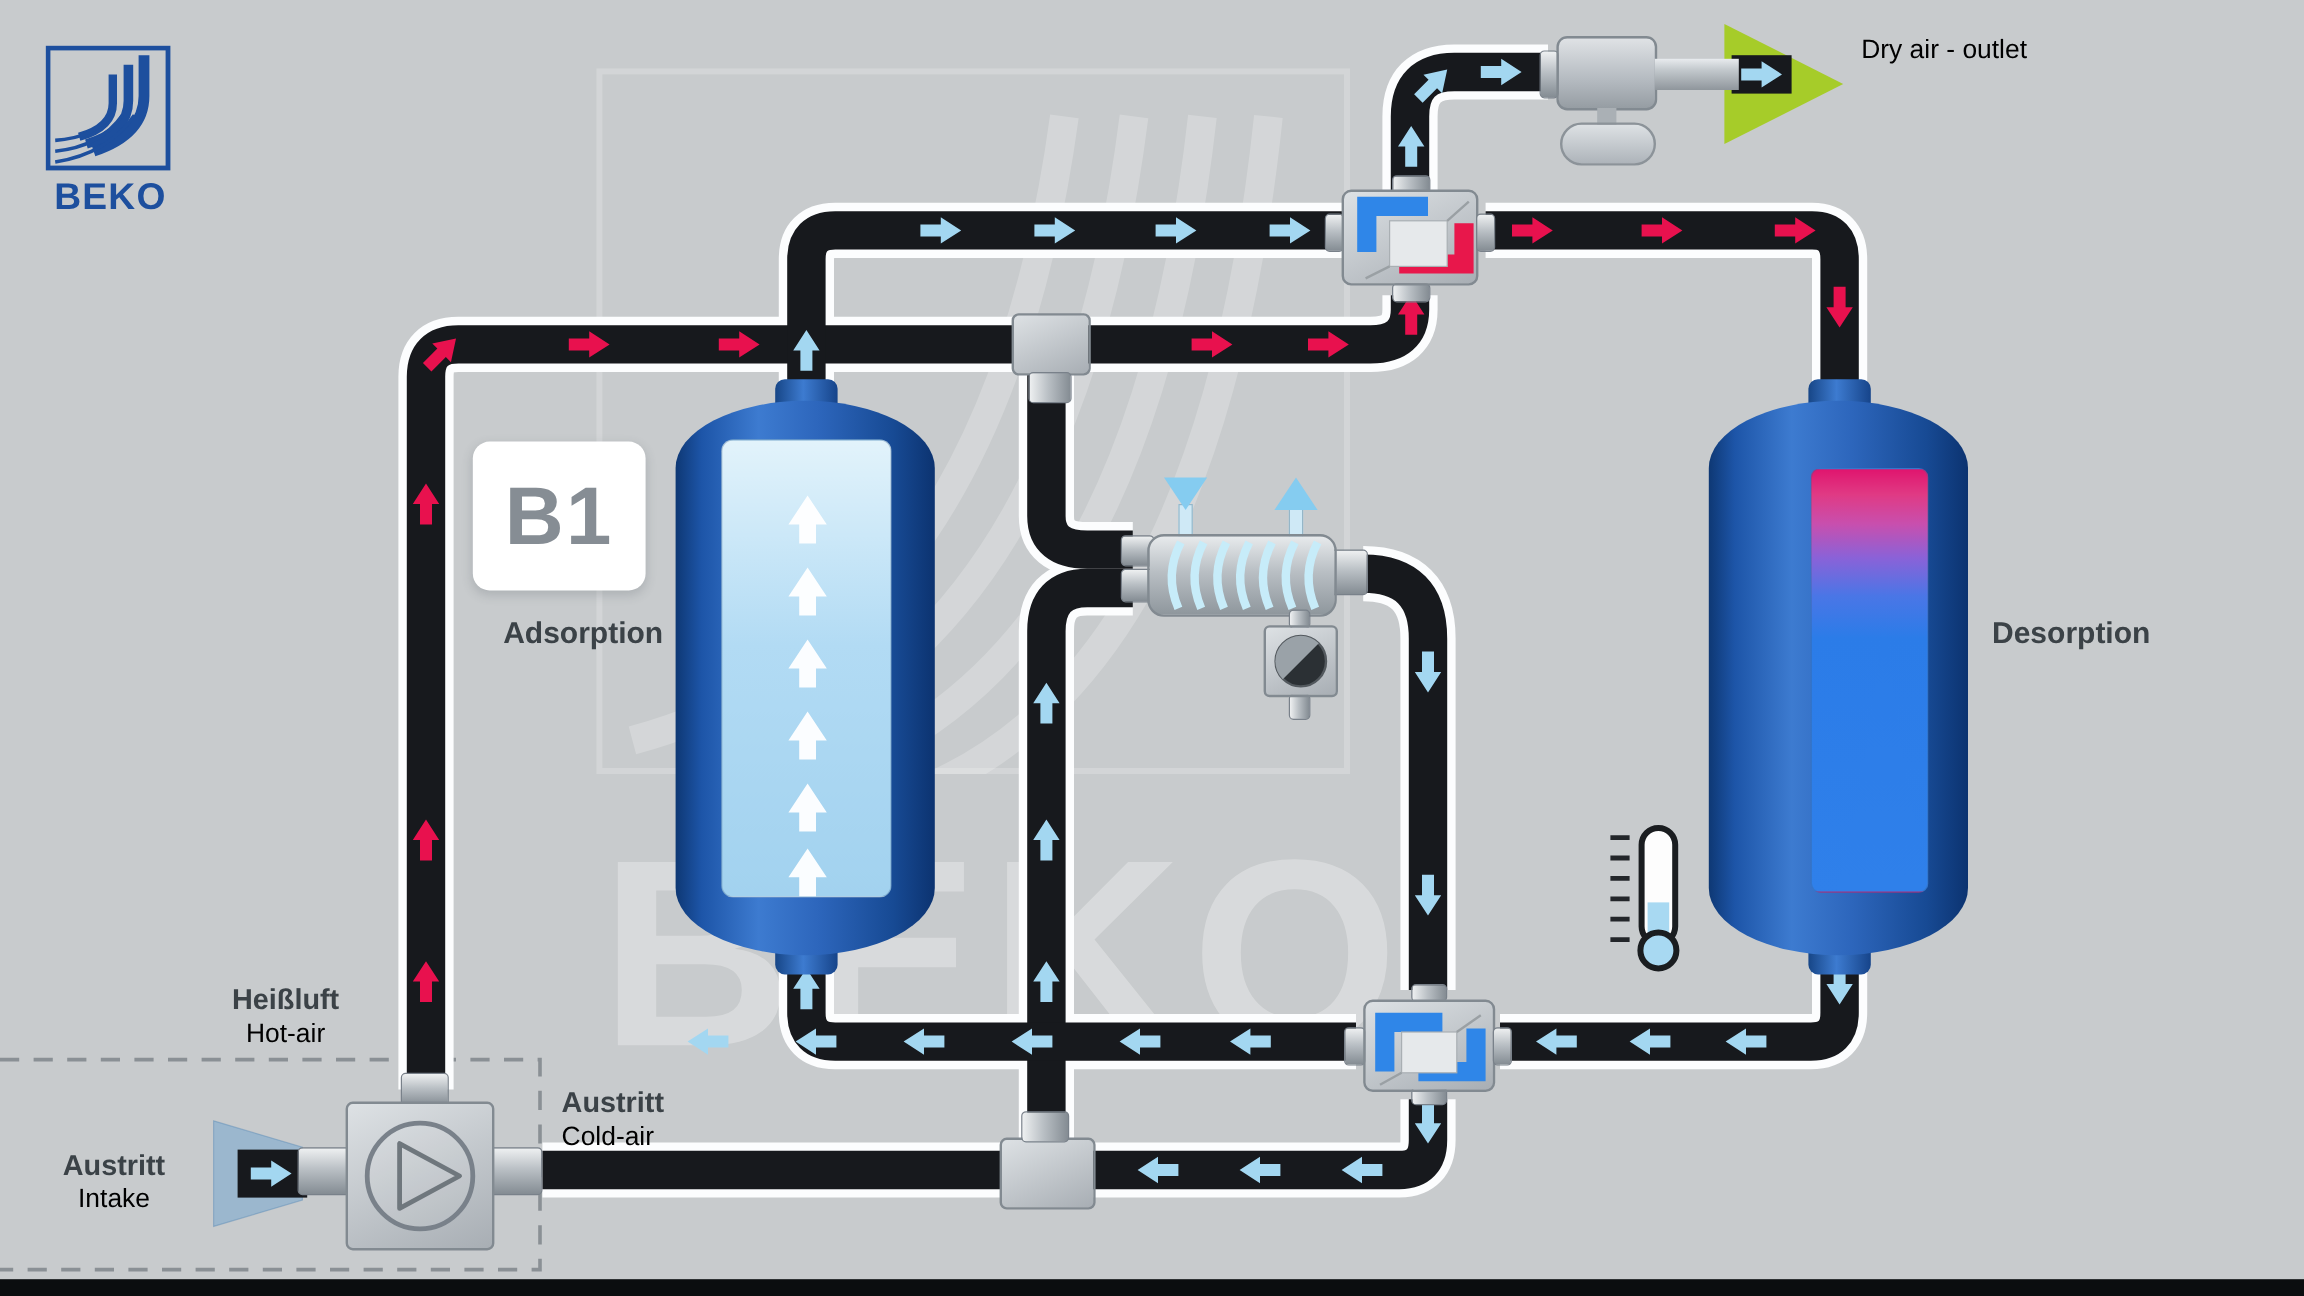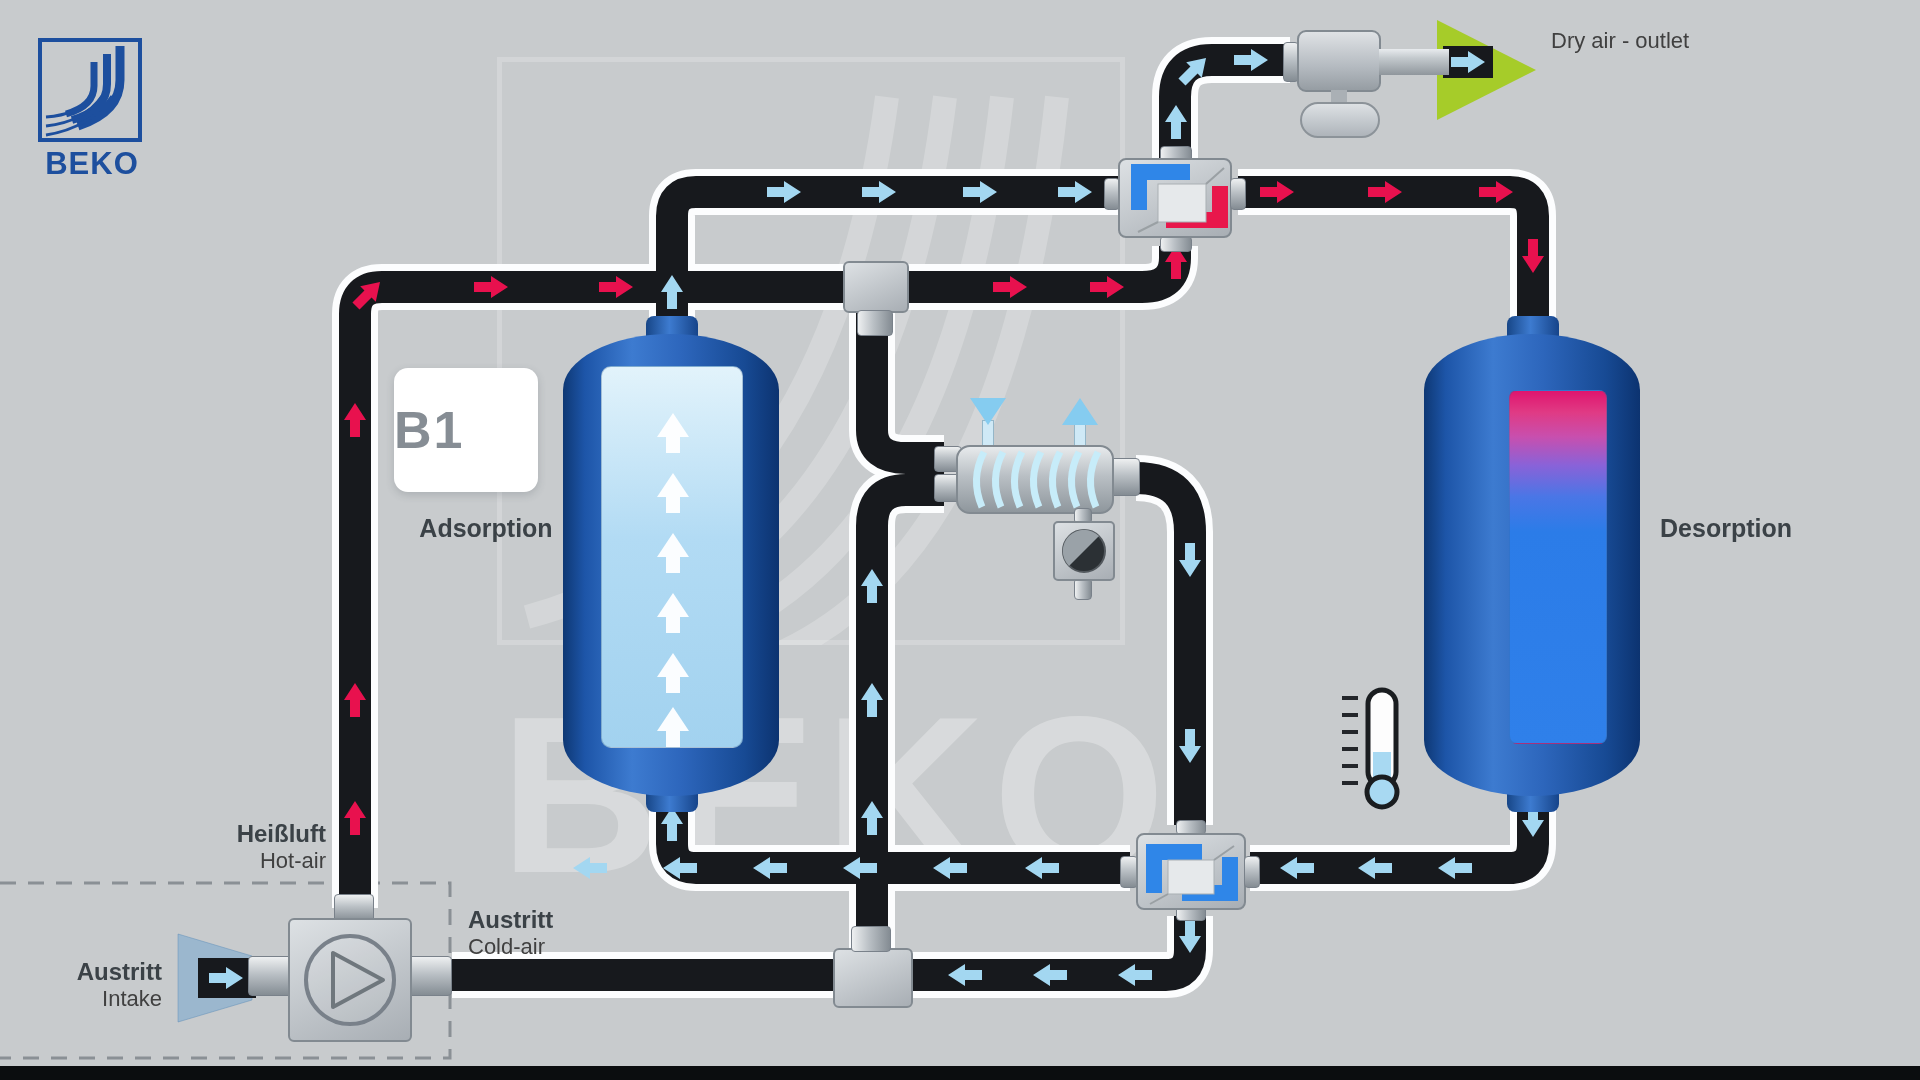--- a/index.html
+++ b/index.html
@@ -1,23 +1,23 @@
 <!DOCTYPE html>
 <html><head>
 <meta charset="utf-8">
 <style>
   html,body{margin:0;padding:0;background:#c8cbcd;font-family:"Liberation Sans",sans-serif;}
   #stage{position:relative;width:1920px;height:1080px;background:#c8cbcd;overflow:hidden;}
   .abs{position:absolute;}
   .lbl{position:absolute;line-height:1.15;}
   .lbl .b{font-weight:bold;font-size:24px;color:#3b4247;display:block;}
-  .lbl .s{font-size:22px;color:#404040;display:block;}
-  .t-right{text-align:right;}
+  .lbl .s{font-size:22px;color:#000000;display:block;}
+  .t-right{text-align:center;}
   .card{position:absolute;background:#ffffff;border-radius:14px;box-shadow:0 3px 9px rgba(60,70,80,.20);
-        display:flex;align-items:center;justify-content:flex-start;font-weight:bold;font-size:52px;color:#868d94;letter-spacing:2px;}
+        display:flex;align-items:center;justify-content:center;font-weight:bold;font-size:68px;color:#868d94;letter-spacing:2px;}
   .proc{position:absolute;font-weight:bold;font-size:25px;color:#3b4247;text-align:center;}
   .col{position:absolute;background:linear-gradient(180deg,#eef0f1,#bac0c5 45%,#848c93);border:1px solid #79818a;border-radius:4px;box-sizing:border-box;}
   .colv{background:linear-gradient(90deg,#eef0f1,#bac0c5 45%,#848c93);}
   .box{position:absolute;background:linear-gradient(155deg,#dde1e4,#a8aeb4);border:2px solid #828a91;border-radius:8px;box-sizing:border-box;}
   .neck{position:absolute;background:linear-gradient(90deg,#174687,#3d7bd0 45%,#16448a);}
   .vessel{position:absolute;width:216px;height:462px;border-radius:108px/56px;
           background:linear-gradient(90deg,#0e3874 0%,#1d55a8 10%,#3d7bd0 32%,#2d66bc 55%,#174a94 84%,#0c3370 100%);}
   .panel{position:absolute;border-radius:10px;border:1px solid rgba(60,100,150,.35);box-sizing:border-box;}
   .panel-b1{background:linear-gradient(180deg,#e2f3fb,#b2dbf4 45%,#a2d2ef);}
   .panel-b2{background:linear-gradient(180deg,#e0156e 0%,#e03a84 6%,#c84fae 13%,#8a62d8 21%,#4a76e6 30%,#2b7ce8 40%,#2f80ea 100%);}

